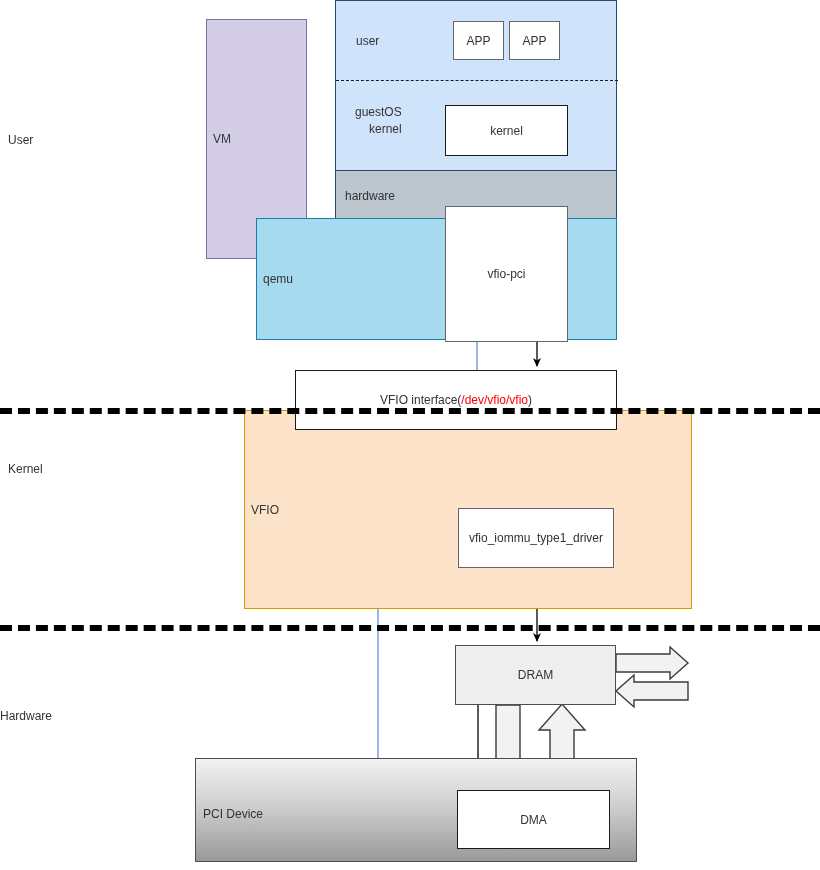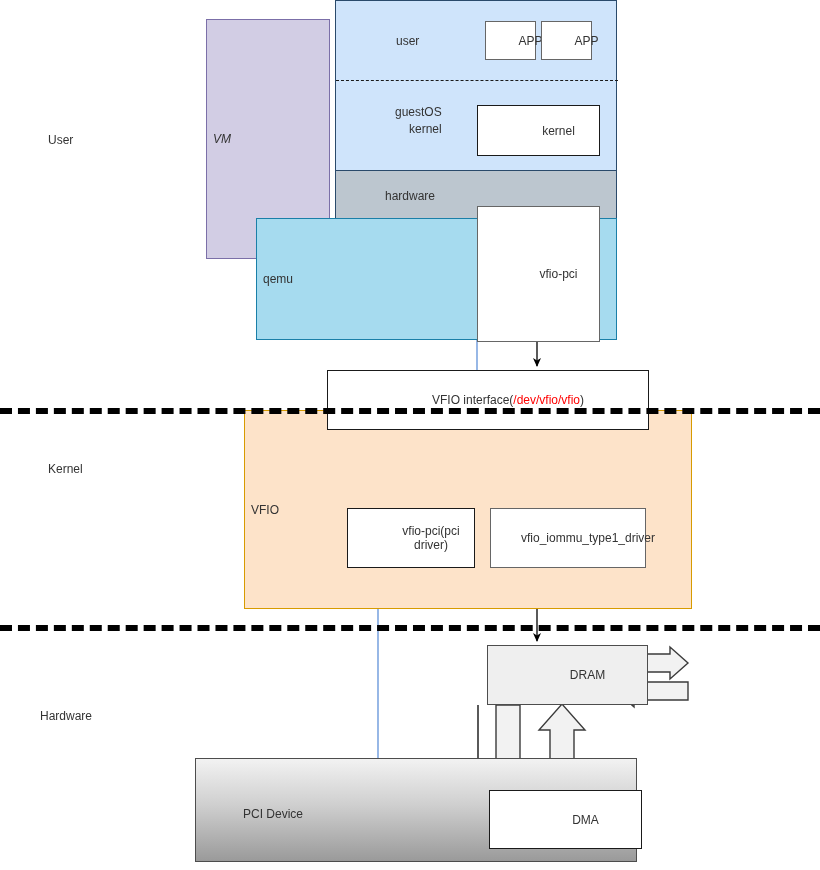--- a/index.html
+++ b/index.html
@@ -11,21 +11,21 @@
     font-family: "Liberation Sans", sans-serif;
     -webkit-font-smoothing: antialiased;
   }
   #canvas {
     position: relative;
     width: 820px;
     height: 870px;
     overflow: hidden;
     background: #ffffff;
   }
-  .abs { position: absolute; box-sizing: border-box; padding-left: 40px; }
+  .abs { position: absolute; box-sizing: border-box; }
 
   
   .region-label {
     font-size: 12px;
     color: #333333;
     white-space: nowrap;
   }
 
   
   .vm-box {
@@ -96,36 +96,36 @@
     width: 820px;
     height: 870px;
     pointer-events: none;
   }
   .layer.under { z-index: 1; }
 
   
   .z-vm    { z-index: 2; }
   .z-guest { z-index: 3; }
   .z-qemu  { z-index: 4; }
-  .z-node  { z-index: 7; margin-left: 32px; }
+  .z-node  { z-index: 7; }
 
   .red { color: #ff0000; }
 </style>
 </head>
 <body>
 
 <div id="canvas">
 
   <div class="abs region-label" style="left:8px; top:133px;">User</div>
 
   <div class="abs region-label" style="left:8px; top:462px;">Kernel</div>
 
   <div class="abs region-label" style="left:0px; top:709px;">Hardware</div>
 
-  <div class="abs vm-box z-vm" style="left:206px; top:19px; width:124px; height:240px;font-style:italic;">
+  <div class="abs vm-box z-vm" style="left:206px; top:19px; width:101px; height:240px;">
     <span class="inner-label">VM</span>
   </div>
 
   <div class="abs guest-box z-guest" style="left:335px; top:0px; width:282px; height:171px;">
 
     <span class="abs region-label" style="left:20px; top:33px;">user</span>
 
     <span class="abs region-label" style="left:3px; top:103px; line-height:17px;margin-left:16px;">
       <span style="display:block;">guestOS</span>
       <span style="display:block; padding-left:14px;">kernel</span>
@@ -192,21 +192,20 @@
   <div class="abs node z-node" style="left:445px; top:105px; width:123px; height:51px;">kernel</div>
 
   <div class="abs node thick z-node" style="left:445px; top:206px; width:123px; height:136px;">vfio-pci</div>
 
   <div class="abs node z-node" style="left:295px; top:370px; width:322px; height:60px;">
     <span>VFIO  interface(</span>
       <span class="red">/dev/vfio/vfio</span>
       <span>)</span>
   </div>
 
-  <div class="abs node z-node" style="left:315px; top:508px; width:128px; height:60px;">vfio-pci(pci driver)</div>
 
   <div class="abs node thick z-node" style="left:458px; top:508px; width:156px; height:60px;">vfio_iommu_type1_driver</div>
 
   <div class="abs node grayfill z-node" style="left:455px; top:645px; width:161px; height:60px;">DRAM</div>
 
 
   <div class="abs node z-node" style="left:457px; top:790px; width:153px; height:59px;">DMA</div>
 
   <div class="hr-dash-thick" style="left:0px; top:408px; width:820px; z-index:8;"></div>
 

